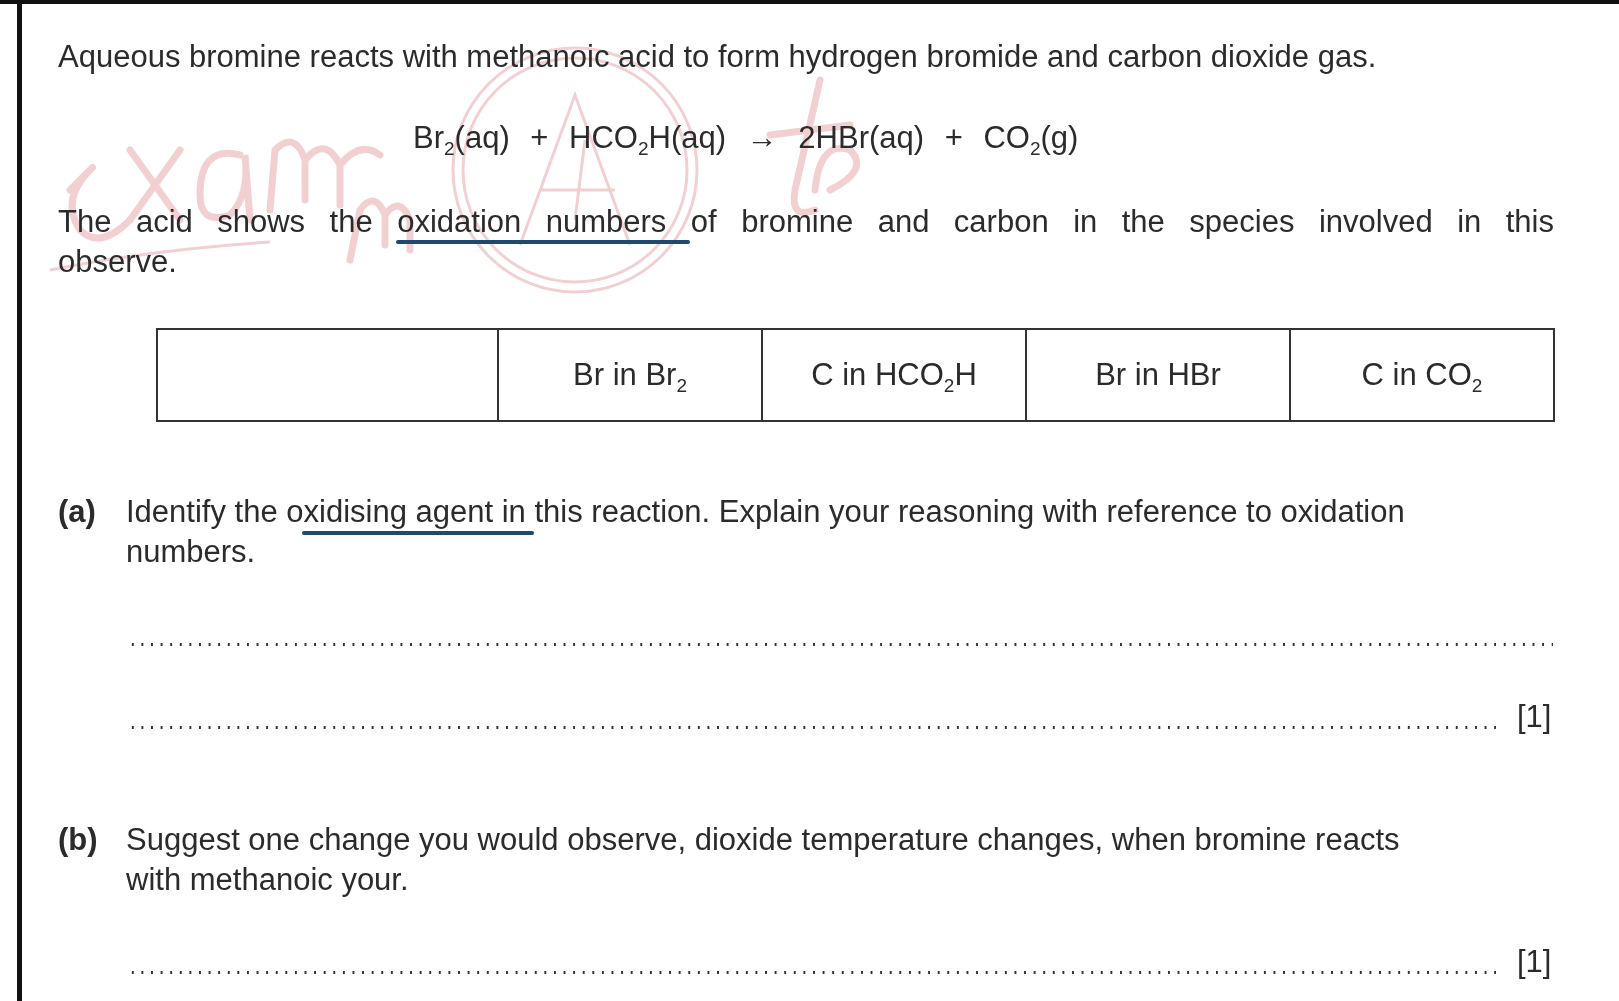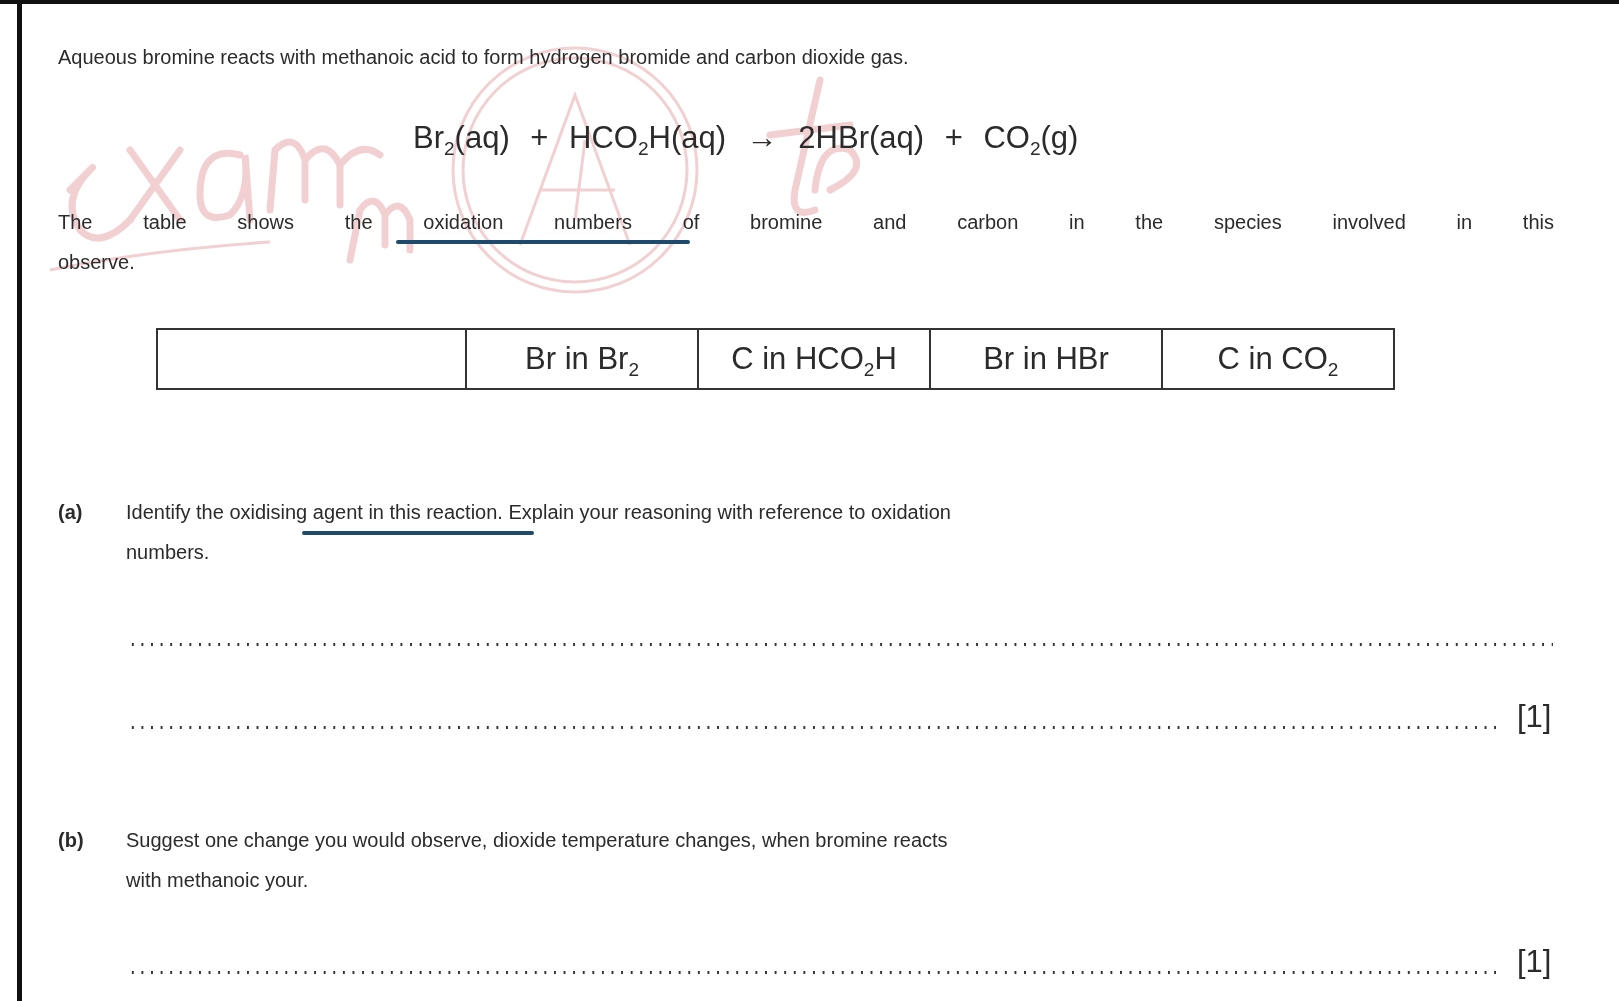--- a/index.html
+++ b/index.html
@@ -7,35 +7,35 @@
     width: 1619px; height: 1001px; overflow: hidden; position: relative;
     background: #ffffff; color: #2b2b2b;
     font-family: "Liberation Sans", "DejaVu Sans", sans-serif;
   }
   .top-border { position: absolute; left: 0; top: 0; width: 1619px; height: 4px; background: #111; }
   .left-border { position: absolute; left: 17px; top: 0; width: 5px; height: 1001px; background: #111; }
 
   
   .watermark { position: absolute; left: 40px; top: 40px; width: 820px; height: 260px; pointer-events: none; opacity: 0.55; }
 
-  .text { position: absolute; font-size: 20px; line-height: 40px; color: #2b2b2b; letter-spacing: 0px; white-space: nowrap; }
+  .text { position: absolute; font-size: 31px; line-height: 40px; color: #2b2b2b; letter-spacing: 0px; white-space: nowrap; }
   .justify { white-space: normal; text-align: justify; text-align-last: justify; }
 
   .u-line { position: absolute; height: 4px; background: #1e4a6e; border-radius: 2px; }
 
   .equation { position: absolute; left: 413px; top: 118px; font-size: 31px; line-height: 40px; white-space: nowrap; }
   .equation sub { font-size: 19px; vertical-align: -7px; line-height: 0; }
   .equation .gap { display: inline-block; width: 12px; }
 
   table.ox {
     position: absolute; left: 156px; top: 328px;
     border-collapse: collapse; font-size: 31px; color: #2b2b2b;
   }
   table.ox td {
-    border: 2px solid #333; text-align: center; height: 58px; padding: 0;
+    border: 2px solid #333; text-align: center; height: 58px; padding: 16px;
   }
   table.ox td sub { font-size: 19px; vertical-align: -7px; line-height: 0; }
   table.ox td.rowlabel { text-align: left; padding-left: 21px; }
 
   .label-bold { font-weight: bold; }
 
   .dotline {
     position: absolute; height: 3px;
     background-image: radial-gradient(circle, #333 1.2px, transparent 1.4px);
     background-size: 9.6px 3px; background-repeat: repeat-x;
@@ -71,21 +71,21 @@
 <div class="equation">
   <span><span>Br</span><sub>2</sub><span>(aq)</span></span><span class="gap"></span>
   <span>+</span><span class="gap"></span>
   <span><span>HCO</span><sub>2</sub><span>H</span><span>(aq)</span></span><span class="gap"></span>
   <span>→</span><span class="gap"></span>
   <span><span>2HBr</span><span>(aq)</span></span><span class="gap"></span>
   <span>+</span><span class="gap"></span>
   <span><span>CO</span><sub>2</sub><span>(g)</span></span>
 </div>
 
-<div class="text justify" style="left:58px; top:202px; width:1496px;"><span>The table shows the </span><span>oxidation numbers</span><span> of bromine and carbon in the species involved in this</span></div>
+<div class="text justify" style="left:58px; top:202px; width:1496px;"><span>The acid shows the </span><span>oxidation numbers</span><span> of bromine and carbon in the species involved in this</span></div>
 <div class="u-line" style="left:396px; top:240px; width:294px;"></div>
 <div class="text" style="left:58px; top:242px;">observe.</div>
 
 <table class="ox">
   <tbody>
       <tr>
     <td style="width:307px;"></td>
     <td style="width:230px;"><span>Br in Br</span><sub>2</sub></td>
     <td style="width:230px;"><span>C in HCO</span><sub>2</sub><span>H</span></td>
     <td style="width:230px;"><span>Br in HBr</span></td>

